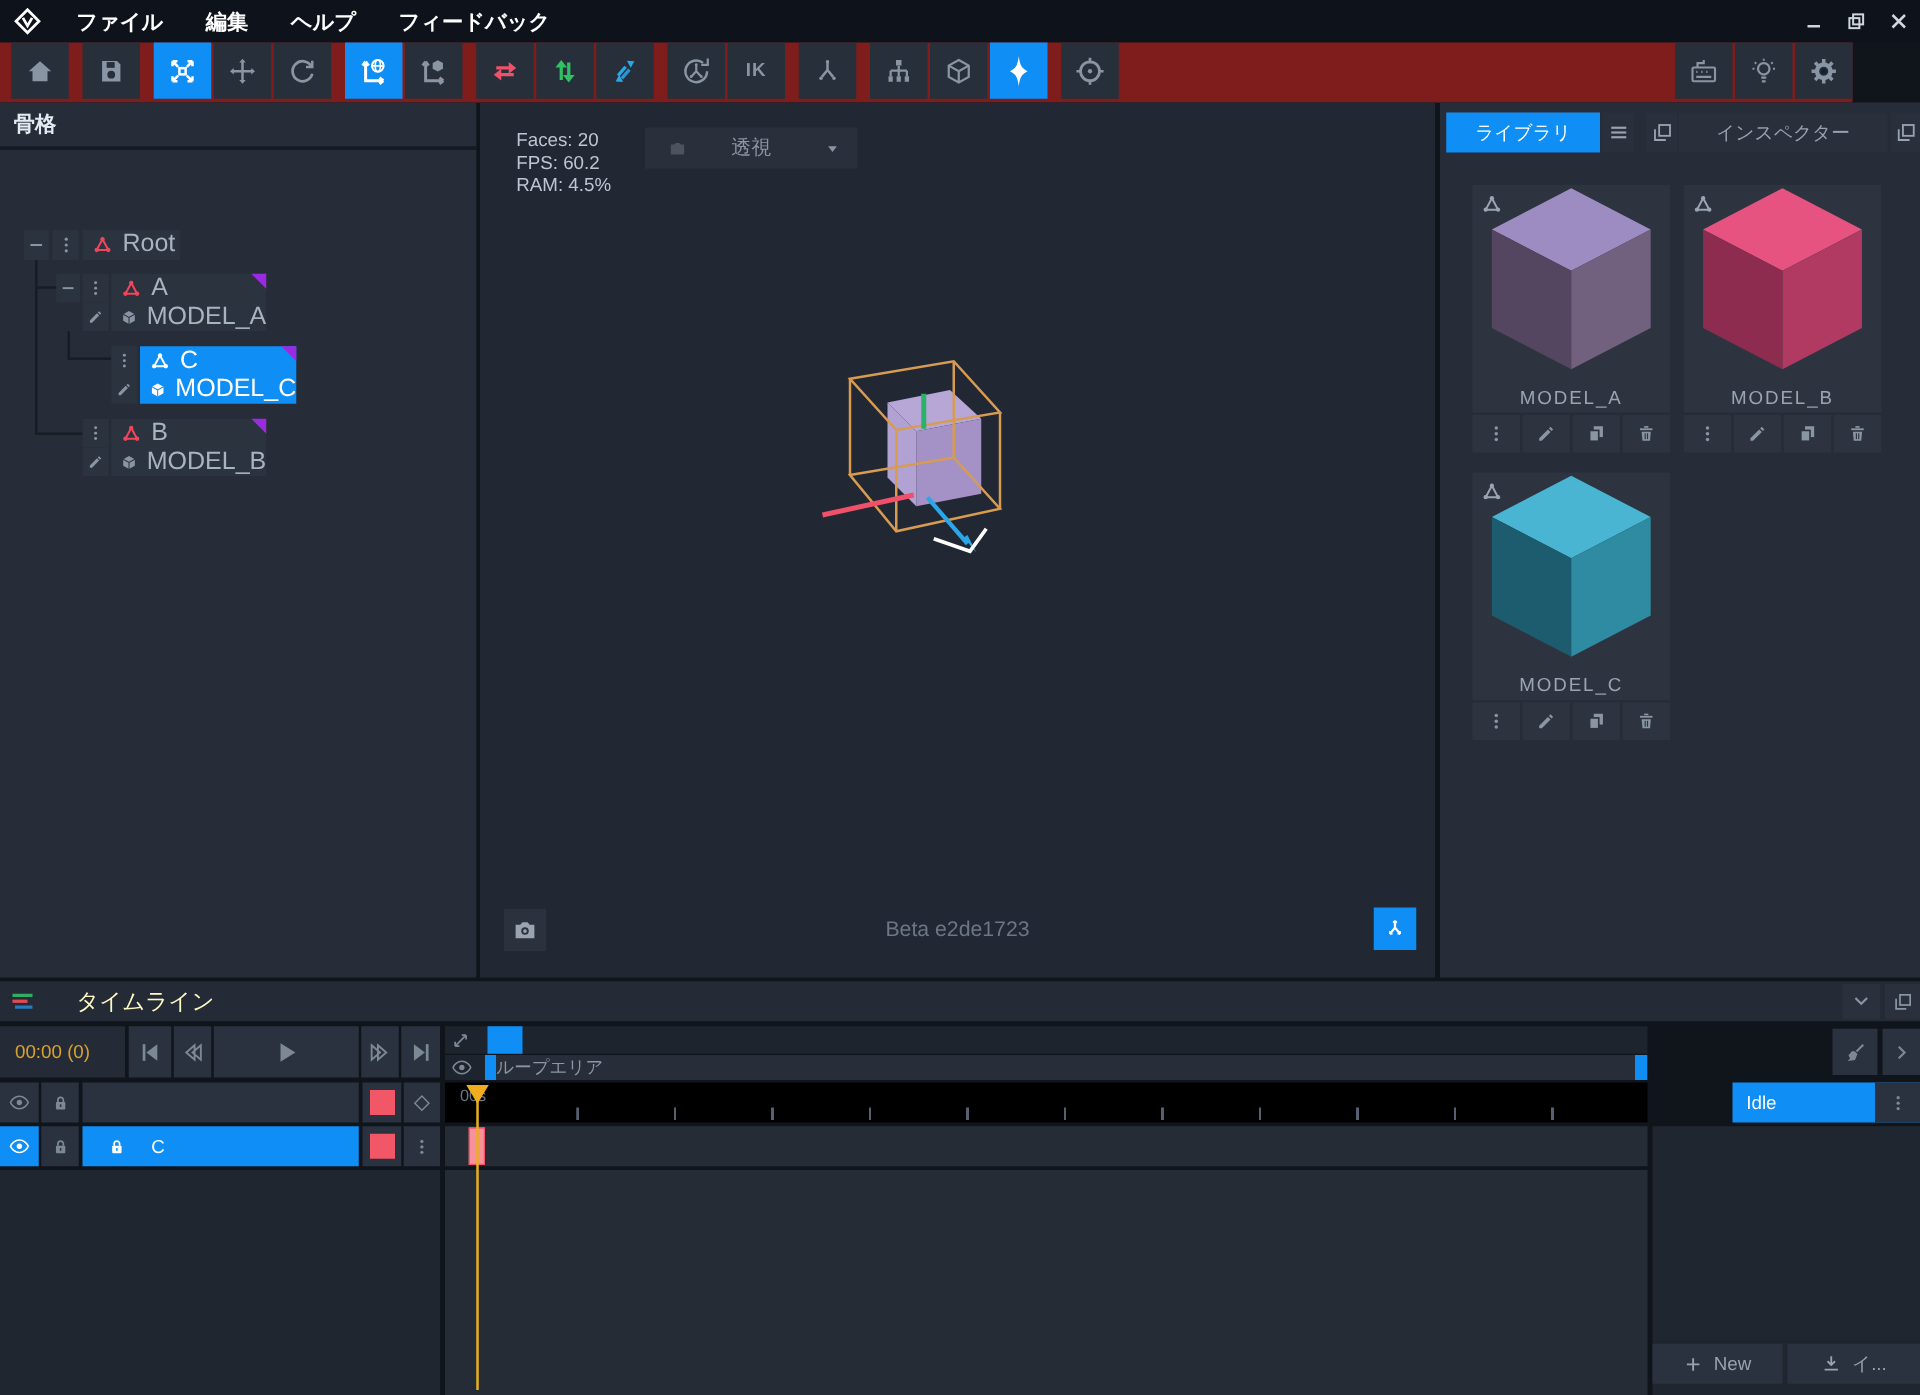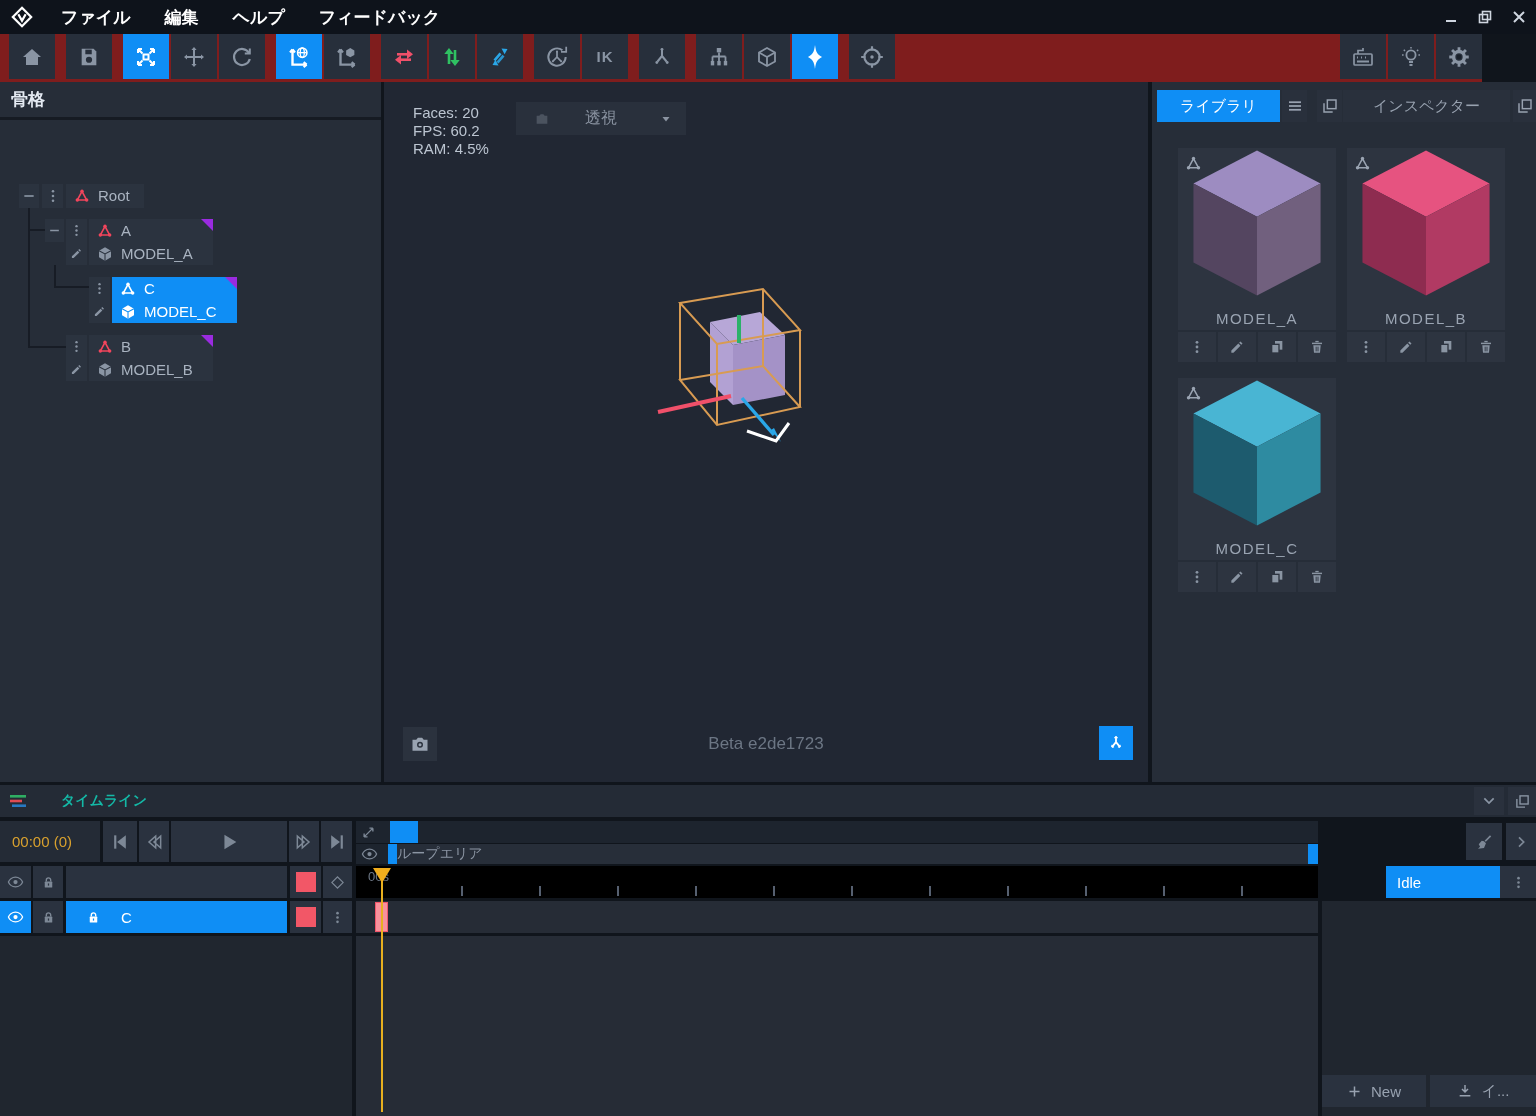--- a/index.html
+++ b/index.html
@@ -19,21 +19,21 @@
 .tb.active{background:#0f8ef5;color:#fff}
 .tb-gap{width:9px;flex:none}
 .tb-spacer{flex:1}
 .ik{font-size:15px;font-weight:bold;letter-spacing:1px}
 
 .panel{background:#262d38}
 .left-panel{left:0;top:82px;width:381px;height:700px}
 .panel-header{height:38px;border-bottom:3px solid #161b23;display:flex;align-items:center;padding-left:11px;font-size:17px;font-weight:bold;color:#e4eaf2}
 .tree{position:relative}
 .tcell{position:absolute;background:#2b333f;color:#8a95a4;display:flex;align-items:center;justify-content:center}
-.tlabel{position:absolute;background:#2b333f;color:#a9b3c0;font-size:15px}
+.tlabel{position:absolute;background:#2b333f;color:#a9b3c0;font-size:20px}
 .tlabel .trow{height:23px;display:flex;align-items:center;padding-left:8px}
 .tlabel.selected{background:#0f8ef5;color:#fff}
 .tlabel .nm{margin-left:8px;white-space:nowrap}
 .corner{position:absolute;top:0;right:0;width:0;height:0;border-left:12px solid transparent;border-top:12px solid #9a2be0}
 .tline{position:absolute;background:#171c25}
 
 .viewport{left:384px;top:82px;width:764px;height:700px;background:#212733}
 .stats{left:29px;top:22px;font-size:15px;line-height:18px;color:#bcc5d1}
 .vp-dd{left:132px;top:20px;width:170px;height:33px;background:#29303c;color:#8b94a2;font-size:16px;display:flex;align-items:center;justify-content:center}
 .vp-dd .cam{position:absolute;left:18px;opacity:.35}
@@ -47,21 +47,21 @@
 .rp-cell.tab-active{background:#0f8ef5;color:#fff}
 .card{position:absolute;width:158px}
 .thumb{position:relative;height:182px;background:#2d3440}
 .thumb .bone-mini{position:absolute;left:7px;top:7px;color:#9aa4b2}
 .thumb .cname{position:absolute;left:0;right:0;bottom:3px;text-align:center;font-size:15px;letter-spacing:1.5px;color:#9aa4b2}
 .card-actions{display:flex;gap:2px;margin-top:2px;height:30px}
 .card-actions .ca{flex:1;background:#2d3440;color:#8a95a3;display:flex;align-items:center;justify-content:center}
 
 .timeline{left:0;top:785px;width:1536px;height:331px;background:#10151c}
 .tl-header{left:0;top:0;width:1536px;height:32px;background:#242b36;display:flex;align-items:center}
-.tl-title{font-size:14px;font-weight:bold;color:#14b8a6;margin-left:33px}
+.tl-title{font-size:18px;font-weight:normal;color:#fef9c3;margin-left:33px}
 .tl-hbtn{position:absolute;top:2px;height:28px;background:#2a313d;color:#8a95a4;display:flex;align-items:center;justify-content:center}
 .tcellbtn{position:absolute;background:#2a323f;color:#7d8896;display:flex;align-items:center;justify-content:center}
 .time-display{position:absolute;left:0;top:36px;width:100px;height:41px;background:#242b36;color:#d9a12e;font-size:15px;display:flex;align-items:center;padding-left:12px}
 .zoom-track{position:absolute;left:356px;top:36px;width:964px;height:22px;background:#1d242e}
 .loop-track{position:absolute;left:356px;top:59px;width:964px;height:20px;background:#1d242e}
 .loop-band{position:absolute;left:41px;top:0;width:911px;height:20px;background:#272e39;color:#8b95a3;font-size:14px;display:flex;align-items:center;justify-content:flex-start}
 .bluehandle{position:absolute;background:#0f8ef5}
 .ruler{position:absolute;left:356px;top:81px;width:964px;height:32px;background:#000000}
 .ruler .t0{position:absolute;left:12px;top:3px;font-size:13px;color:#6c7684}
 .ruler-ticks{position:absolute;left:105px;top:20px;height:10px;width:920px;background:repeating-linear-gradient(to right,#566070 0 2px,transparent 2px 78px)}

